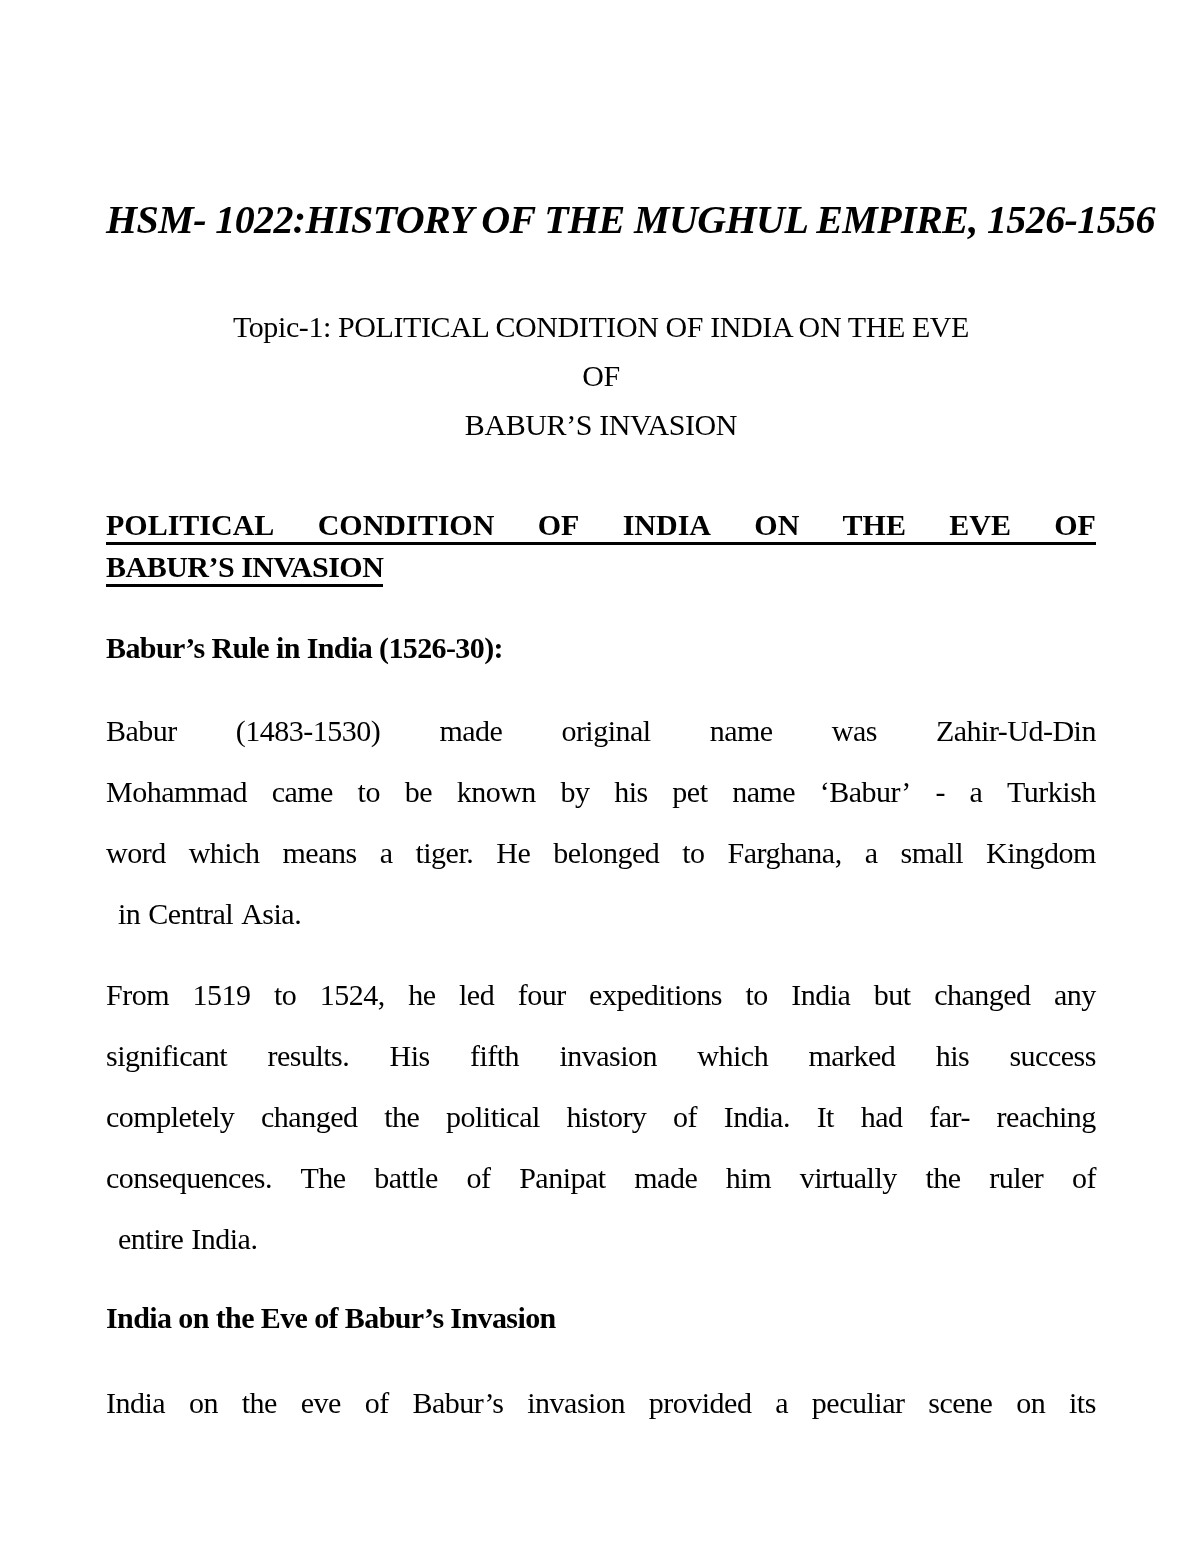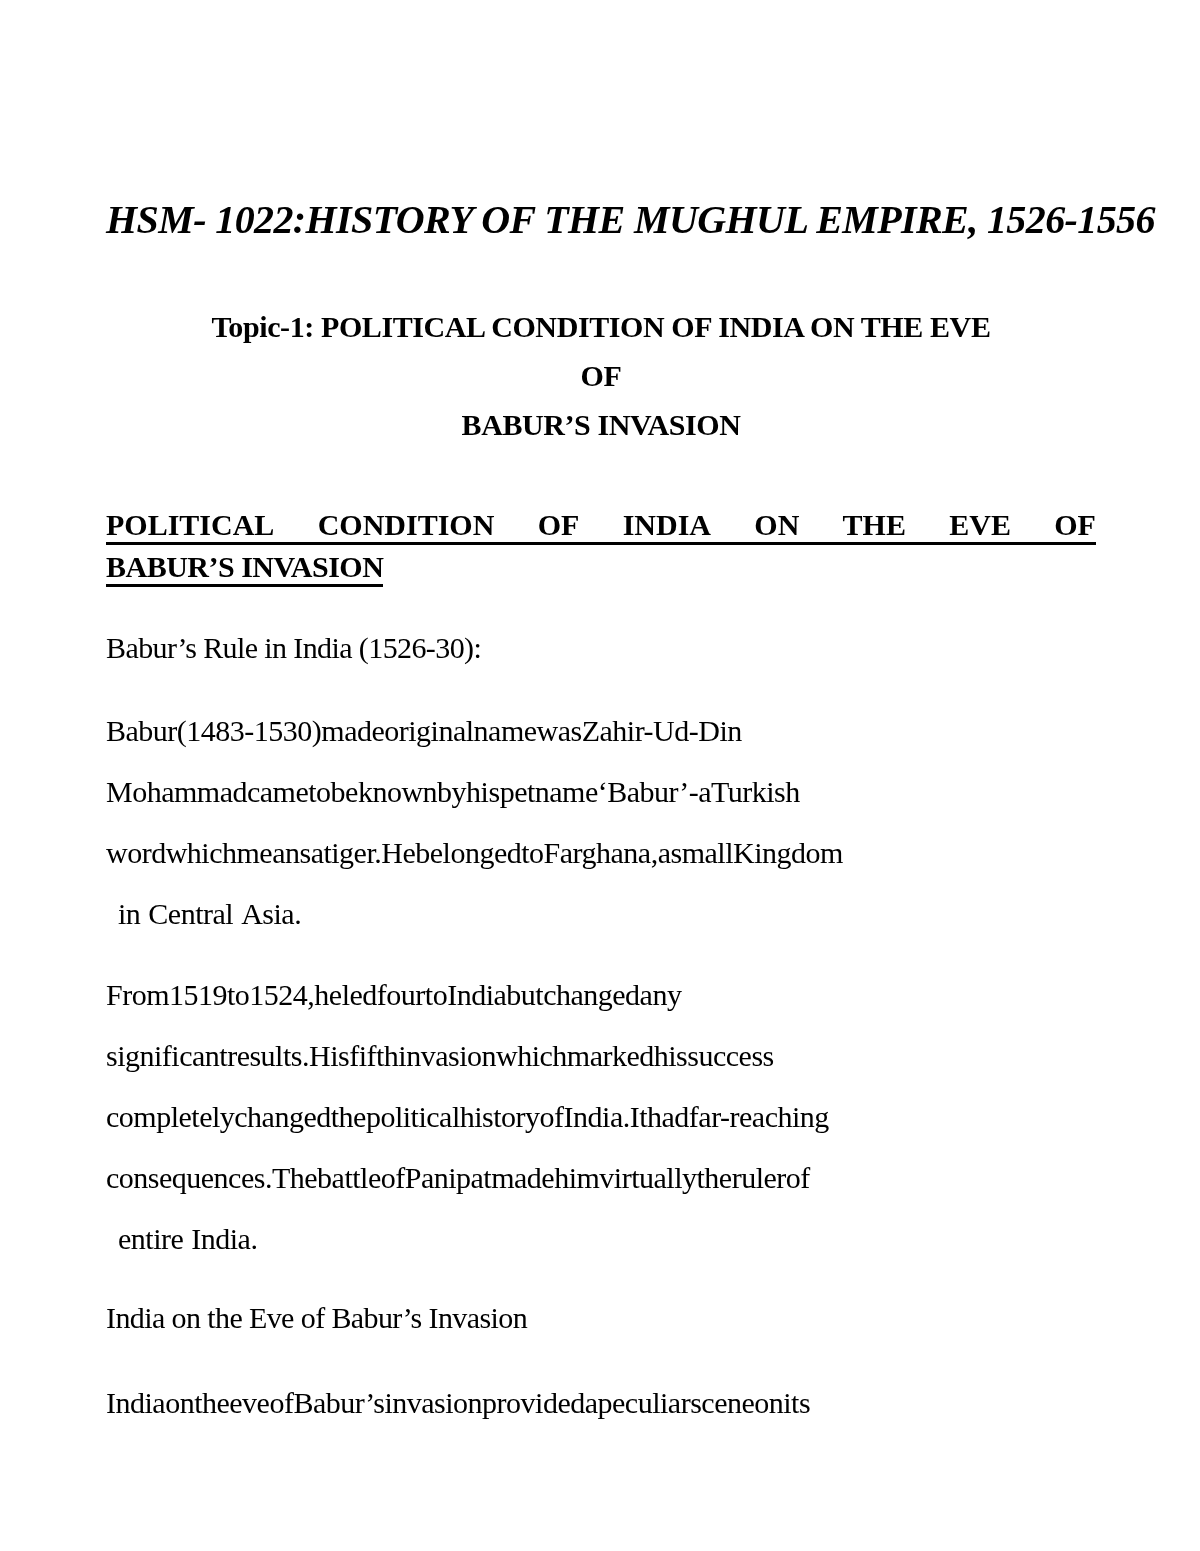--- a/index.html
+++ b/index.html
@@ -33,21 +33,21 @@
       letter-spacing: -0.6px;
       line-height: 48px;
       white-space: nowrap;
     }
     .topic-title {
       position: absolute;
       top: 302px;
       left: 0;
       width: 990px;
       text-align: center;
-      font-weight: bold;
+      font-weight: normal;
       font-size: 30px;
       line-height: 49px;
       letter-spacing: -0.4px;
     }
     .topic-title div { white-space: nowrap; }
     .section-heading {
       position: absolute;
       top: 505px;
       left: 0;
       width: 990px;
@@ -68,37 +68,37 @@
       display: inline-block;
       border-bottom: 3px solid #000;
       height: 37px;
       margin-top: 2px;
       white-space: nowrap;
       letter-spacing: -0.5px;
     }
     .subheading {
       position: absolute;
       left: 0;
-      font-weight: normal;
+      font-weight: bold;
       font-size: 30px;
       line-height: 40px;
       white-space: nowrap;
       letter-spacing: -0.6px;
     }
     .para {
       position: absolute;
       left: 0;
       width: 990px;
       font-size: 30px;
       line-height: 61px;
       text-align: justify;
     }
     .para .ln {
       display: flex;
-      justify-content: flex-start;
+      justify-content: space-between;
       white-space: nowrap;
       height: 61px;
       letter-spacing: -0.5px;
     }
     .para .ln.last {
       justify-content: flex-start;
       margin-left: 12px;
     }
     .para .ln.last span { margin-right: 8px; }
   </style>
@@ -179,20 +179,21 @@
 
   <div class="para" style="top:964px;">
     <div class="ln">
       <span>From</span>
       <span>1519</span>
       <span>to</span>
       <span>1524,</span>
       <span>he</span>
       <span>led</span>
       <span>four</span>
+      <span>expeditions</span>
       <span>to</span>
       <span>India</span>
       <span>but</span>
       <span>changed</span>
       <span>any</span>
     </div>
     <div class="ln">
       <span>significant</span>
       <span>results.</span>
       <span>His</span>

